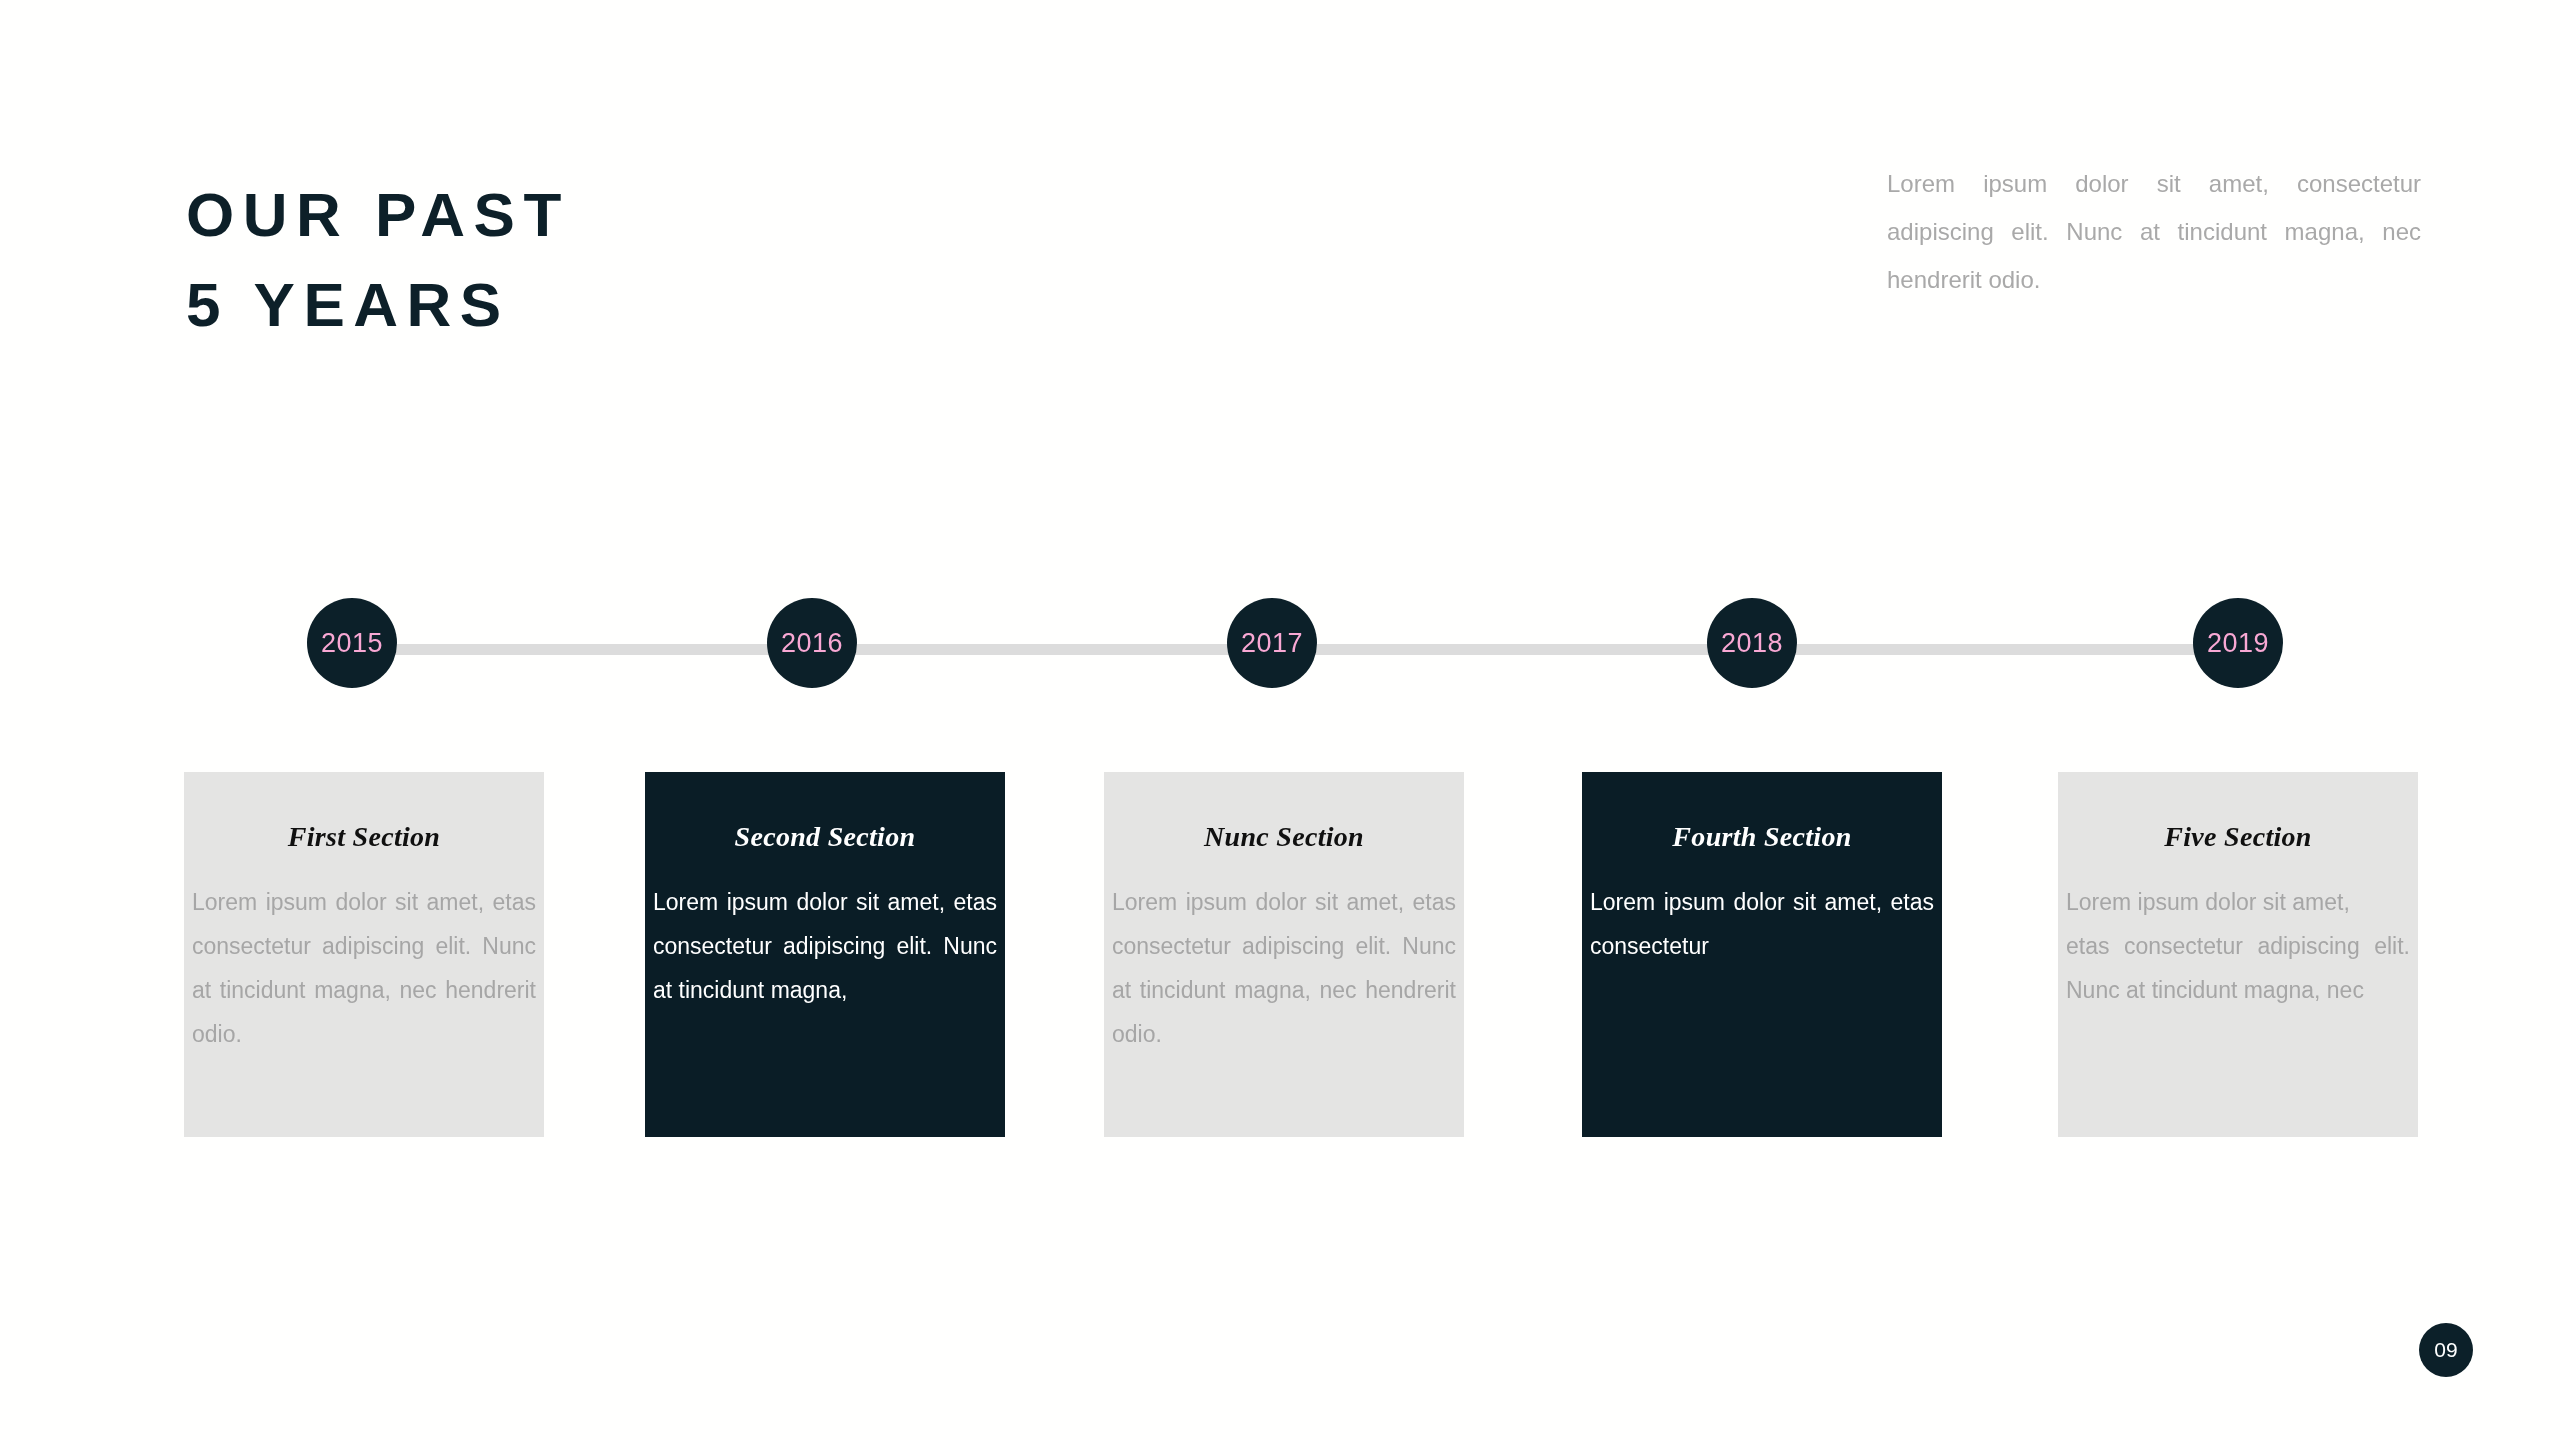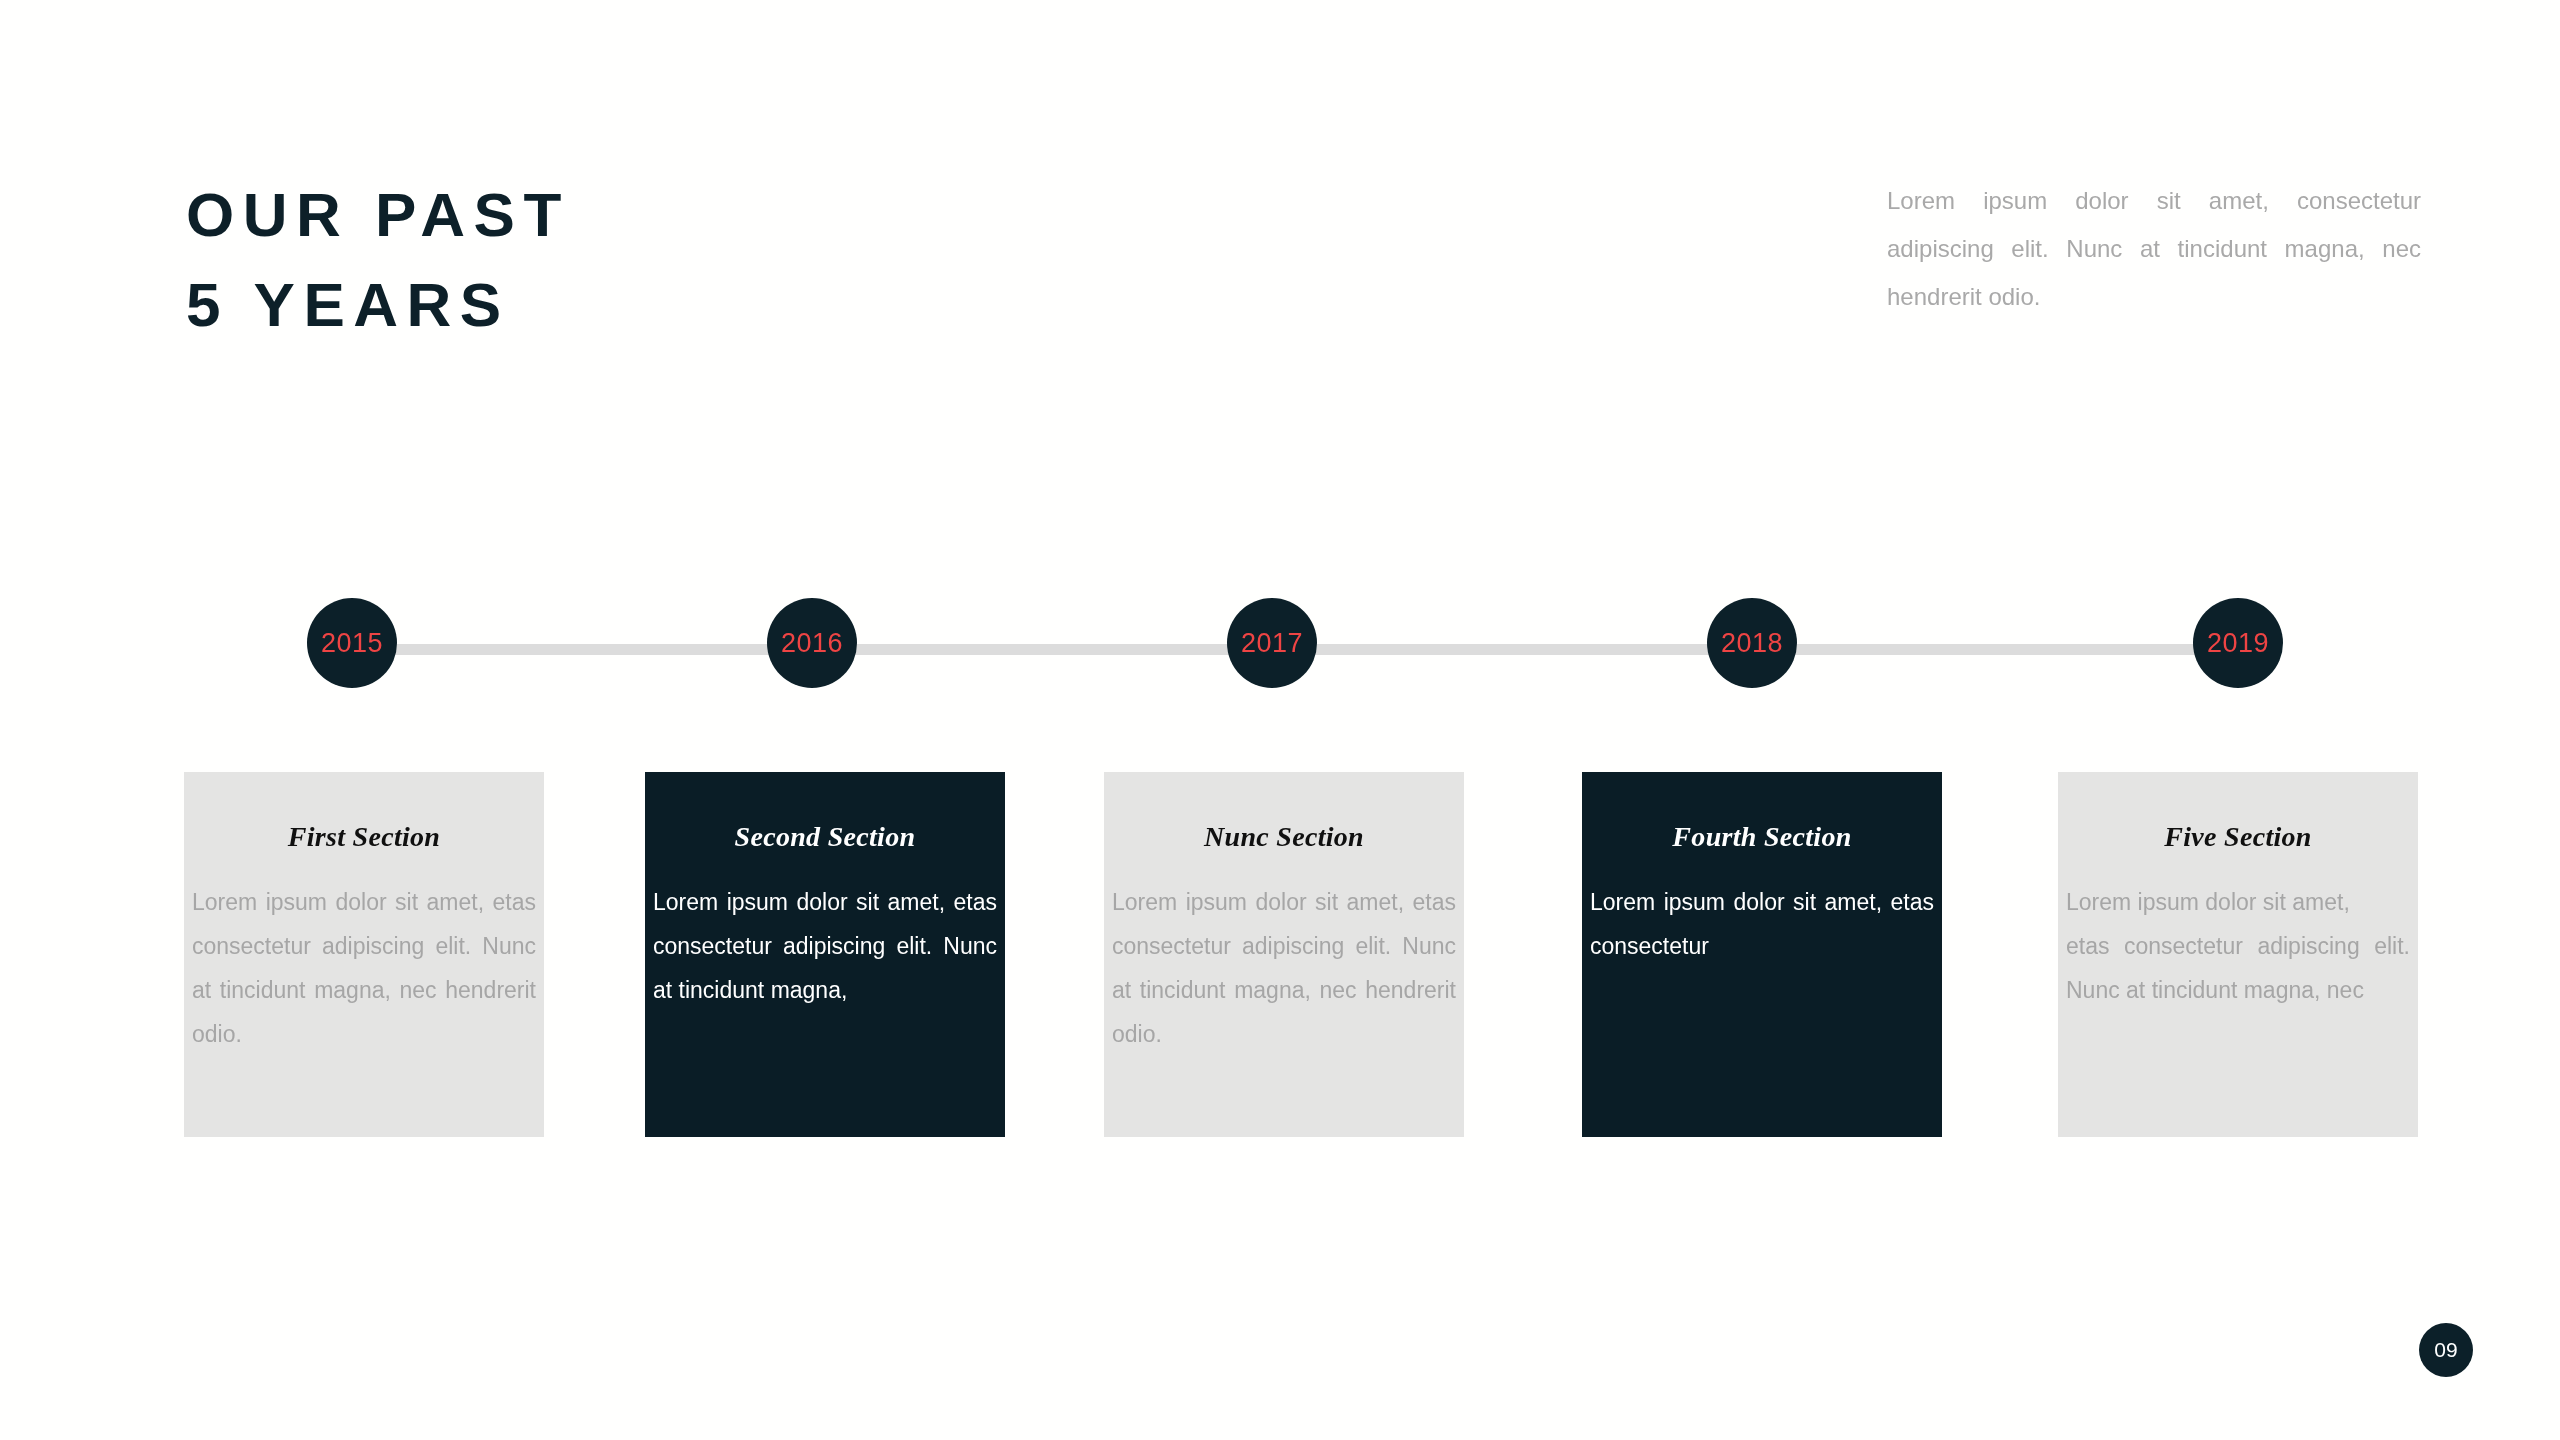--- a/index.html
+++ b/index.html
@@ -33,21 +33,21 @@
     font-size: 62px;
     line-height: 90px;
     letter-spacing: 8.5px;
     text-transform: uppercase;
     white-space: pre-line;
   }
 
   #intro-paragraph {
     position: absolute;
     left: 1887px;
-    top: 153px;
+    top: 136px;
     width: 534px;
     color: #a9a9a9;
     font-size: 24px;
     line-height: 48px;
     text-align: justify;
     text-justify: inter-word;
   }
 
   
   #timeline {
@@ -66,21 +66,21 @@
     background: #dcdcdc;
   }
   .timeline-node {
     position: absolute;
     top: 10px;
     width: 90px;
     height: 90px;
     margin-left: -45px;
     border-radius: 50%;
     background: #0c2029;
-    color: #ef4444;
+    color: #f9a8d4;
     font-size: 27px;
     font-weight: 400;
     display: flex;
     align-items: center;
     justify-content: center;
     letter-spacing: 0.5px;
   }
 
   
   #cards {

